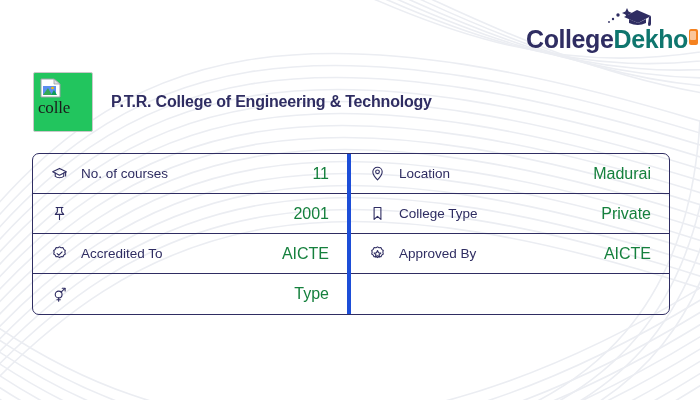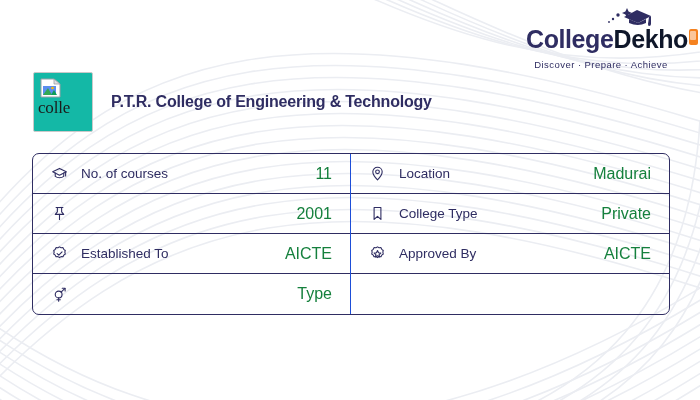--- a/index.html
+++ b/index.html
@@ -42,21 +42,21 @@
   .brand-mark {
     position: relative;
     height: 34px;
     line-height: 34px;
     white-space: nowrap;
     font-size: 25px;
     font-weight: bold;
     letter-spacing: -0.4px;
   }
   .brand-college { color: #2f2d62; }
-  .brand-dekho { color: #0f172a; }
+  .brand-dekho { color: #0f766e; }
   .brand-dotcom {
     display: inline-block;
     width: 9px;
     height: 16px;
     background: #f58220;
     border-radius: 2px;
     vertical-align: 3px;
     margin-left: 1px;
     position: relative;
   }
@@ -91,21 +91,21 @@
     position: absolute;
     left: 33px;
     top: 72px;
     display: flex;
     align-items: center;
   }
   .college-thumb {
     width: 58px;
     height: 58px;
     border: 1px solid #c9c9c9;
-    background: #14b8a6;
+    background: #22c55e;
     border-radius: 2px;
     overflow: hidden;
     position: relative;
     flex: none;
   }
   .broken-img-glyph {
     position: absolute;
     left: 6px;
     top: 5px;
     width: 22px;
@@ -139,21 +139,21 @@
     border: 1px solid #2f2d62;
     border-radius: 7px;
     overflow: hidden;
     display: flex;
   }
   .info-col {
     width: 50%;
     box-sizing: border-box;
   }
   .info-col.left {
-    border-right: 1px solid #1d4ed8;
+    border-right: 4px solid #1d4ed8;
   }
   .info-row {
     height: 40px;
     display: flex;
     align-items: center;
     padding: 0 18px 0 16px;
     box-sizing: border-box;
     border-bottom: 1px solid #2f2d62;
   }
   .info-row.last { border-bottom: none; }
@@ -247,21 +247,20 @@
         <path d="M20 11 L33 4 L47 10 L34 17 Z" fill="#2f2d62"></path>
         <path d="M45 11 L47 10 L47 18 Q47 20 45 20 Q44 20 44 18 Z" fill="#2f2d62"></path>
         <path d="M25 13 L34 17 L42 13 L42 17 Q34 21 25 17 Z" fill="#2f2d62"></path>
         <path d="M23 2 l1.6 3.4 3.4 1.6 -3.4 1.6 -1.6 3.4 -1.6 -3.4 -3.4 -1.6 3.4 -1.6 z" fill="#2f2d62"></path>
         <circle cx="14" cy="9" r="1.7" fill="#2f2d62"></circle>
         <circle cx="9" cy="13" r="1.2" fill="#2f2d62"></circle>
         <circle cx="5" cy="16" r="0.9" fill="#2f2d62"></circle>
       </svg>
       <span class="brand-college">College</span><span class="brand-dekho">Dekho</span><span class="brand-dotcom"></span>
     </div>
-    <div class="brand-tagline">Discover · Prepare · Achieve</div>
   </div>
 
   <div class="header">
     <div class="college-thumb">
       <svg class="broken-img-glyph" viewBox="0 0 22 20">
         <path d="M1 1 H14 L20 6 V19 H1 Z" fill="#ffffff" stroke="#9aa0a6" stroke-width="1"></path>
         <path d="M14 1 L14 6 L20 6 Z" fill="#dfe1e5" stroke="#9aa0a6" stroke-width="0.8"></path>
         <rect x="3" y="8" width="13" height="9" fill="#5b8def"></rect>
         <path d="M3 17 L8 10 L12 17 Z" fill="#34a853"></path>
         <path d="M11 17 L14 12 L17 17 Z" fill="#0f9d58"></path>
@@ -299,21 +298,21 @@
         <span class="row-value">2001</span>
       </div>
 
       <div class="info-row">
         <span class="row-icon">
           <svg viewBox="0 0 20 20" width="17" height="17" fill="none" stroke="currentColor" stroke-width="1.3" stroke-linecap="round" stroke-linejoin="round">
             <path d="M10 2.2 l1.9 1.1 2.2 -.2 .9 2 1.8 1.3 -.5 2.1 .5 2.1 -1.8 1.3 -.9 2 -2.2 -.2 -1.9 1.1 -1.9 -1.1 -2.2 .2 -.9 -2 -1.8 -1.3 .5 -2.1 -.5 -2.1 1.8 -1.3 .9 -2 2.2 .2 Z"></path>
             <path d="M7.2 10.1 L9.2 12 L13 8"></path>
           </svg>
         </span>
-        <span class="row-label">Established To</span>
+        <span class="row-label">Accredited To</span>
         <span class="row-value">AICTE</span>
       </div>
 
       <div class="info-row last">
         <span class="row-icon">
           <svg viewBox="0 0 20 20" width="17" height="17" fill="none" stroke="currentColor" stroke-width="1.3" stroke-linecap="round" stroke-linejoin="round">
             <circle cx="9" cy="10" r="4"></circle>
             <path d="M9 14 V18"></path>
             <path d="M7 16.2 H11"></path>
             <path d="M11.9 7.1 L16.4 2.9"></path>

